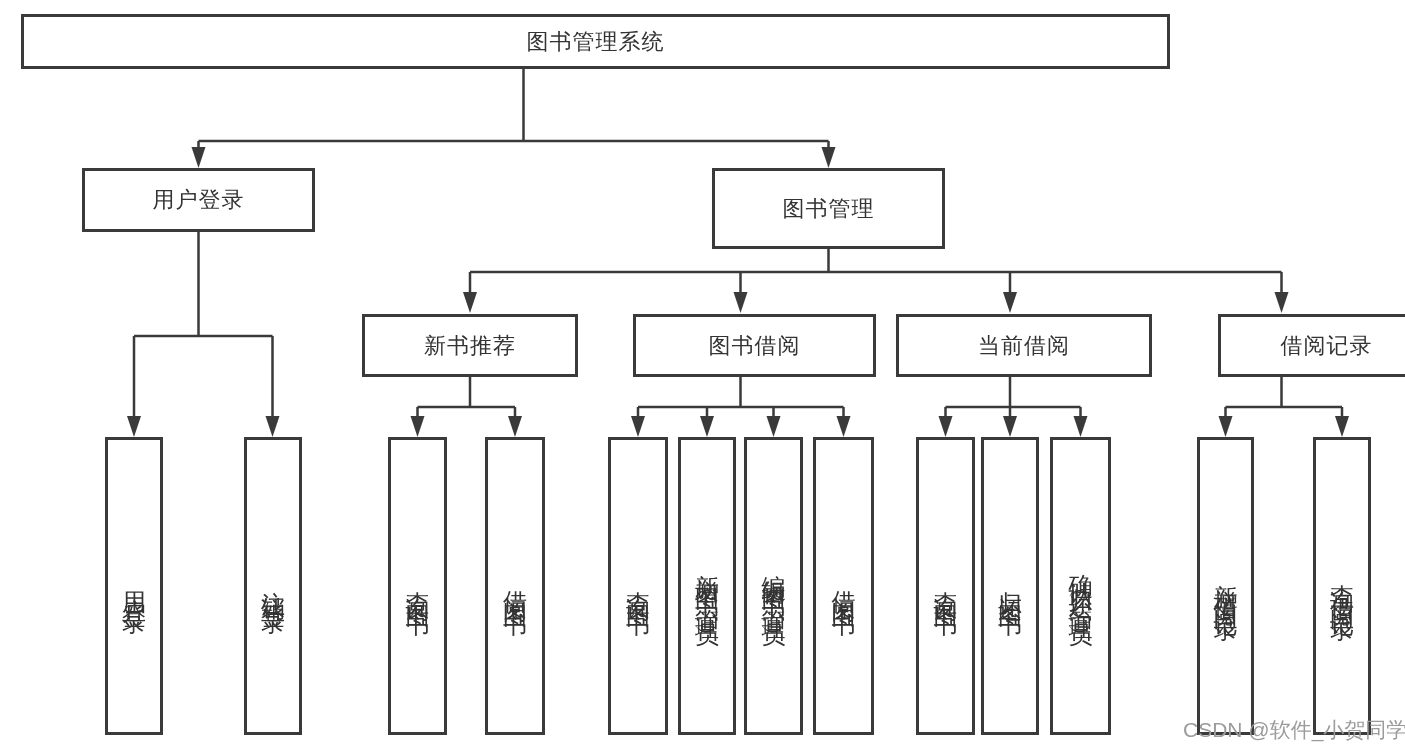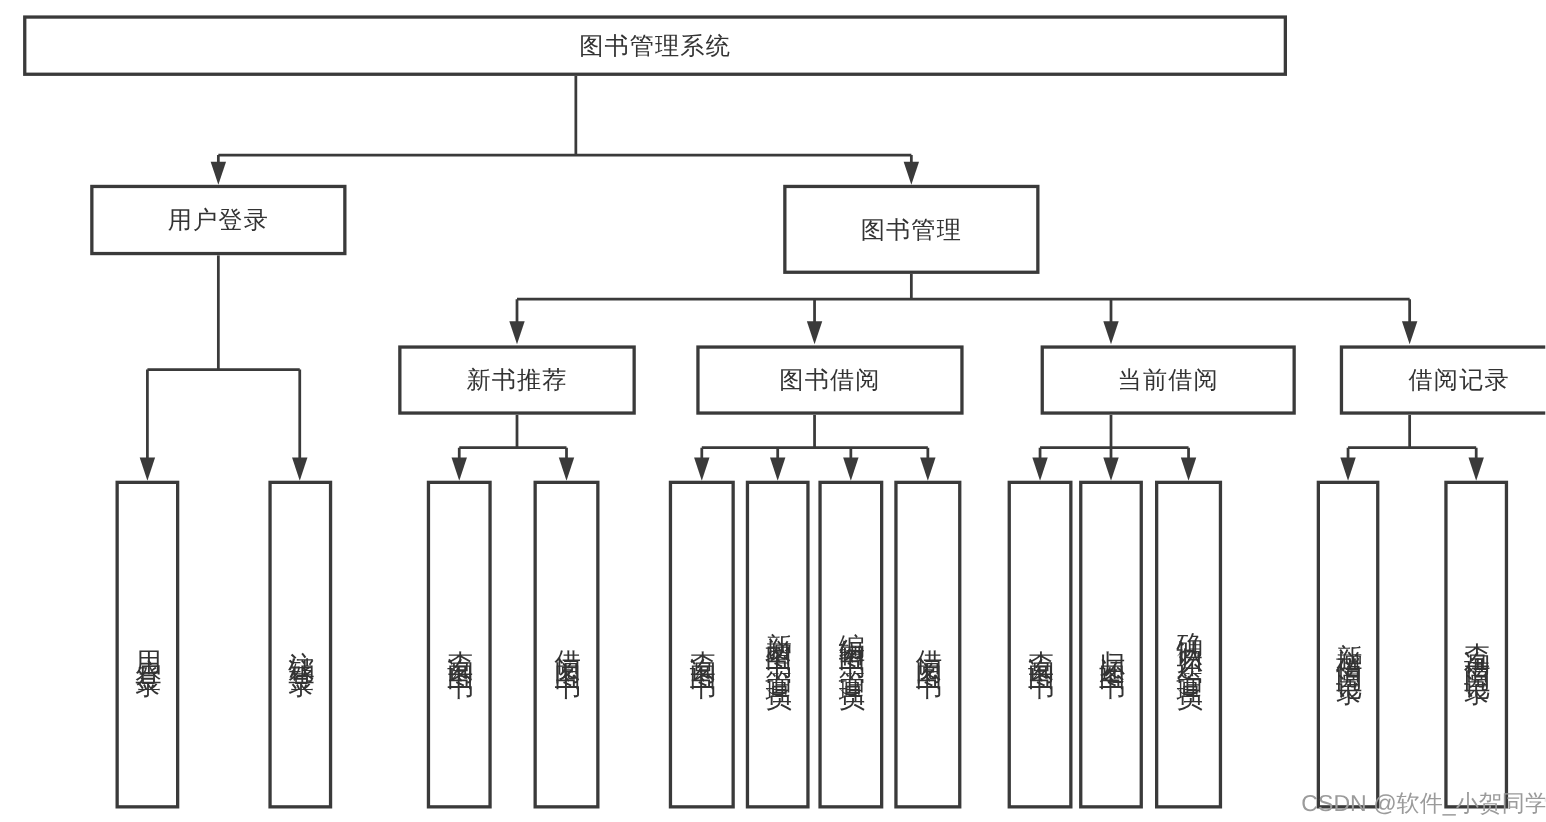--- a/index.html
+++ b/index.html
@@ -89,21 +89,21 @@
     </g>
   </svg>
 
   <div class="node h" style="left:21px; top:14px; width:1149px; height:55px;">图书管理系统</div>
 
   <div class="node h" style="left:82px; top:168px; width:233px; height:64px;">用户登录</div>
   <div class="node h" style="left:712px; top:168px; width:233px; height:81px;">图书管理</div>
 
   <div class="node h" style="left:362px; top:314px; width:216px; height:63px;">新书推荐</div>
   <div class="node h" style="left:633px; top:314px; width:243px; height:63px;">图书借阅</div>
-  <div class="node h" style="left:946px; top:314px; width:232px; height:63px;">当前借阅</div>
+  <div class="node h" style="left:896px; top:314px; width:256px; height:63px;">当前借阅</div>
   <div class="node h" style="left:1173px; top:314px; width:217px; height:63px;margin-left:45px;">借阅记录</div>
 
   <div class="node v" style="left:105px; top:437px; width:58px; height:298px;">用户登录</div>
   <div class="node v" style="left:244px; top:437px; width:58px; height:298px;">注销登录</div>
 
   <div class="node v" style="left:388px; top:437px; width:59px; height:298px;">查询图书</div>
   <div class="node v" style="left:485px; top:437px; width:60px; height:298px;">借阅图书</div>
 
   <div class="node v" style="left:608px; top:437px; width:60px; height:298px;">查询图书</div>
   <div class="node v" style="left:678px; top:437px; width:58px; height:298px;">新增图书（管理员）</div>

